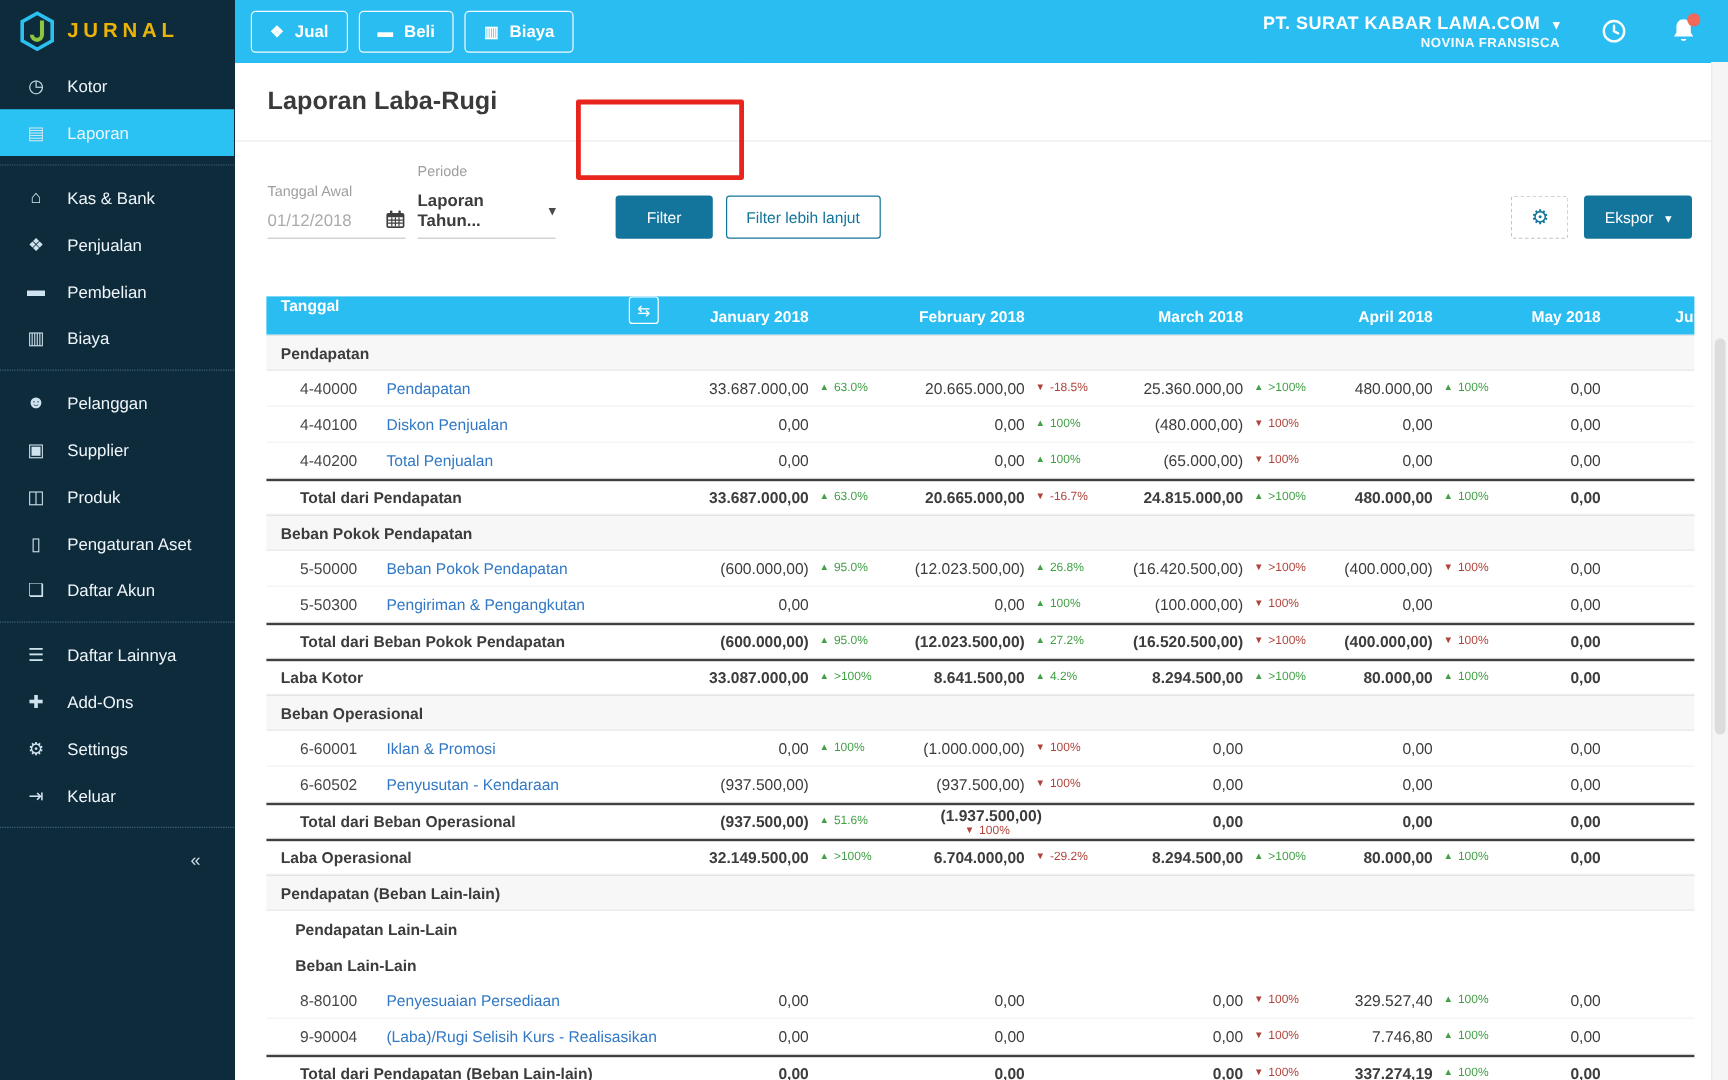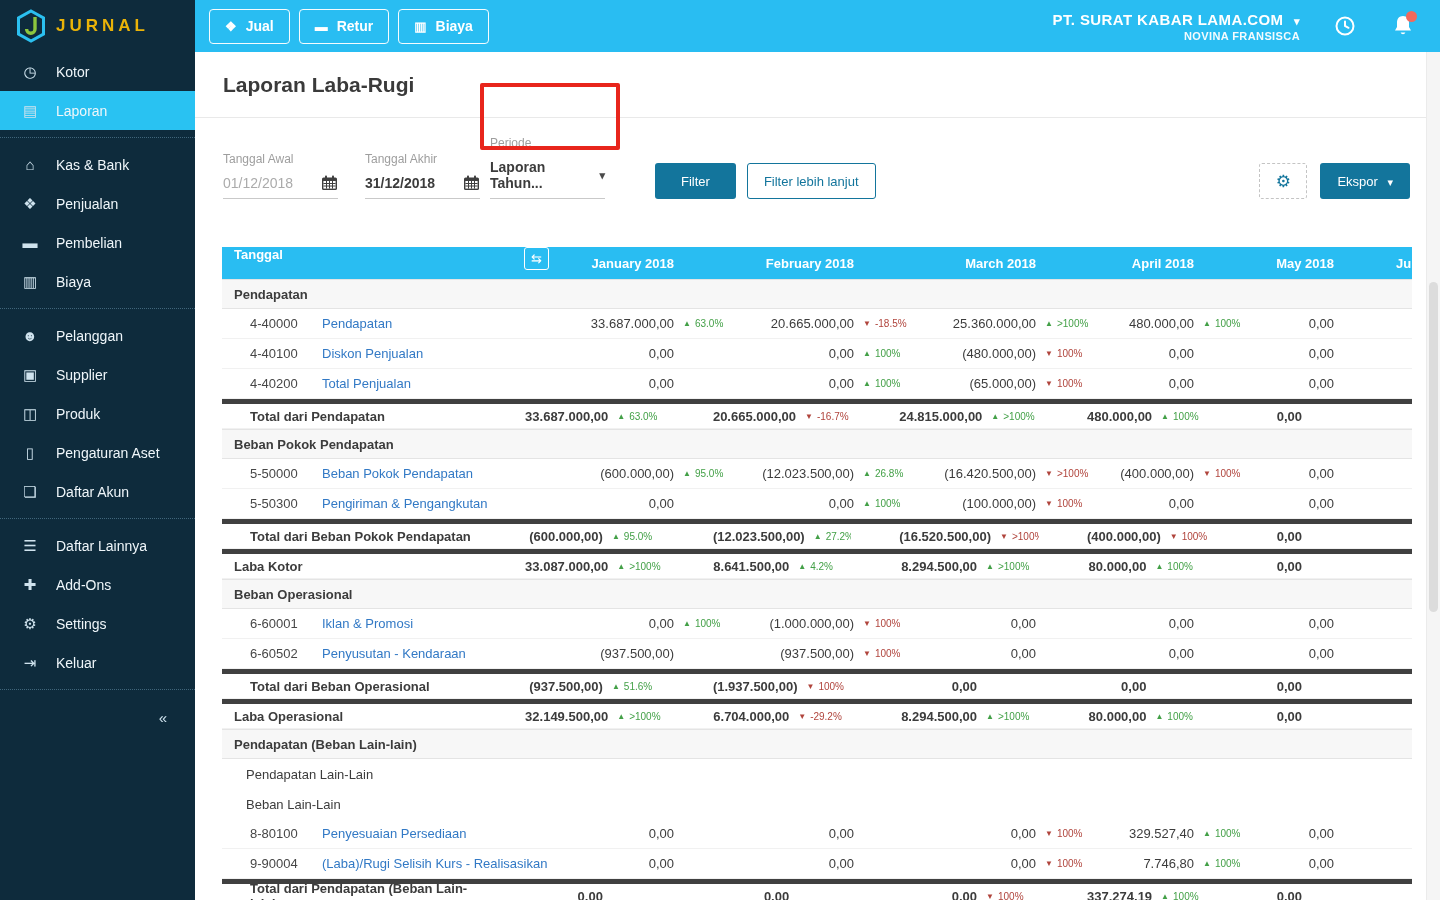--- a/index.html
+++ b/index.html
@@ -74,27 +74,27 @@
     display:flex; align-items:center; justify-content:center; font-size:13px;
     margin-right:5px; cursor:pointer; font-weight:normal; }
   .h-month { display:flex; align-items:flex-start; overflow:hidden; }
   .h-month-label { flex:1; text-align:right; white-space:nowrap; }
   .badge-zone { width:62px; padding-left:9px; font-size:10px; flex:none; }
   .t-row { display:flex; align-items:center; height:30px; font-size:13px; color:#3C3C3C;
     border-bottom:1px solid #f1f1f1; background:#fff; }
   .r-section { background:#f7f7f7; border-top:1px solid #e4e4e4; border-bottom:1px solid #e4e4e4; }
   .r-section .row-label { padding-left:12px; font-weight:bold; }
   .r-subsection { border-bottom:none; }
-  .r-subsection .row-label { padding-left:24px; font-weight:normal; }
+  .r-subsection .row-label { padding-left:24px; font-weight:bold; }
   .col-first-cell { width:332px; display:flex; align-items:center; }
   .acc-code { display:inline-block; width:62px; margin-left:28px; color:#474747; }
   .acc-name { color:#3279C5; text-decoration:none; margin-left:10px; white-space:nowrap; cursor:pointer; }
   .label-total { margin-left:28px; font-weight:bold; }
   .label-profit { margin-left:12px; font-weight:bold; }
-  .r-total, .r-profit { border-top:5px solid #404040; font-weight:bold;gap:48px; }
+  .r-total, .r-profit { border-top:2px solid #404040; font-weight:bold; }
   .m-cell { display:flex; align-items:center; overflow:hidden; }
   .num { flex:1; text-align:right; white-space:nowrap; }
   .badge { font-weight:normal; white-space:nowrap; }
   .badge.up { color:#43A047; }
   .badge.down { color:#B0443C; }
   .tri { font-size:8px; margin-right:4px; vertical-align:1px; }
 
   .scroll-track { position:fixed; right:0; top:52px; bottom:0; width:14px;
     background:#f5f5f5; border-left:1px solid #ebebeb; z-index:7; }
   .scroll-thumb { position:absolute; left:2px; right:2px; top:230px; height:330px;
@@ -183,21 +183,21 @@
 </div>
 
 <div class="topbar">
   <div class="tb-actions" id="topbar-actions">
       <button class="tb-btn">
         <span class="tb-ic">❖</span>
         <span>Jual</span>
       </button>
       <button class="tb-btn">
         <span class="tb-ic">▬</span>
-        <span>Retur</span>
+        <span>Beli</span>
       </button>
       <button class="tb-btn">
         <span class="tb-ic">▥</span>
         <span>Biaya</span>
       </button>
     </div>
   <div class="company-block">
     <div class="company-name">
       <span>PT. SURAT KABAR LAMA.COM</span>
       <span class="caret" style="color:#fff">▾</span>
@@ -231,33 +231,20 @@
         <span>01/12/2018</span>
         <svg width="17" height="16" viewBox="0 0 17 16">
           <rect x="1" y="2.5" width="15" height="12.5" rx="1.6" fill="#3f3f3f"></rect>
           <rect x="4" y="0.5" width="2" height="4" rx="0.8" fill="#3f3f3f"></rect>
           <rect x="11" y="0.5" width="2" height="4" rx="0.8" fill="#3f3f3f"></rect>
           <rect x="2.4" y="6" width="12.2" height="7.6" fill="#fff"></rect>
           <path d="M2.4 8.5 h12.2 M2.4 11 h12.2 M5.5 6 v7.6 M8.5 6 v7.6 M11.5 6 v7.6" stroke="#3f3f3f" stroke-width="1"></path>
         </svg>
       </div>
     </div>
-    <div class="field end">
-      <div class="f-label">Tanggal Akhir</div>
-      <div class="f-value boldval">
-        <span>31/12/2018</span>
-        <svg width="17" height="16" viewBox="0 0 17 16">
-          <rect x="1" y="2.5" width="15" height="12.5" rx="1.6" fill="#3f3f3f"></rect>
-          <rect x="4" y="0.5" width="2" height="4" rx="0.8" fill="#3f3f3f"></rect>
-          <rect x="11" y="0.5" width="2" height="4" rx="0.8" fill="#3f3f3f"></rect>
-          <rect x="2.4" y="6" width="12.2" height="7.6" fill="#fff"></rect>
-          <path d="M2.4 8.5 h12.2 M2.4 11 h12.2 M5.5 6 v7.6 M8.5 6 v7.6 M11.5 6 v7.6" stroke="#3f3f3f" stroke-width="1"></path>
-        </svg>
-      </div>
-    </div>
     <div class="field periode">
       <div class="f-label">Periode</div>
       <div class="f-value boldval">
         <span>Laporan Tahun...</span>
         <span class="caret">▾</span>
       </div>
     </div>
     <button class="btn btn-primary btn-filter">Filter</button>
     <button class="btn btn-outline">Filter lebih lanjut</button>
     <button class="btn btn-gear">
@@ -581,21 +568,21 @@
           <div class="jun-stub"></div>
         </div>
         <div class="t-row r-total">
           <div class="col-first-cell">
             <span class="label-total">Total dari Beban Operasional</span>
           </div>
           <div class="m-cell" style="width: 182px;">
             <span class="num">(937.500,00)</span>
             <span class="badge-zone"><span class="badge up"><span class="tri">▲</span><span class="pct">51.6%</span></span></span>
           </div>
-          <div class="m-cell" style="width: 180px;">
+          <div class="m-cell" style="width: 180px; flex-direction: column;">
             <span class="num">(1.937.500,00)</span>
             <span class="badge-zone"><span class="badge down"><span class="tri">▼</span><span class="pct">100%</span></span></span>
           </div>
           <div class="m-cell" style="width: 182px;">
             <span class="num">0,00</span>
             <span class="badge-zone"></span>
           </div>
           <div class="m-cell" style="width: 158px;">
             <span class="num">0,00</span>
             <span class="badge-zone"></span>

